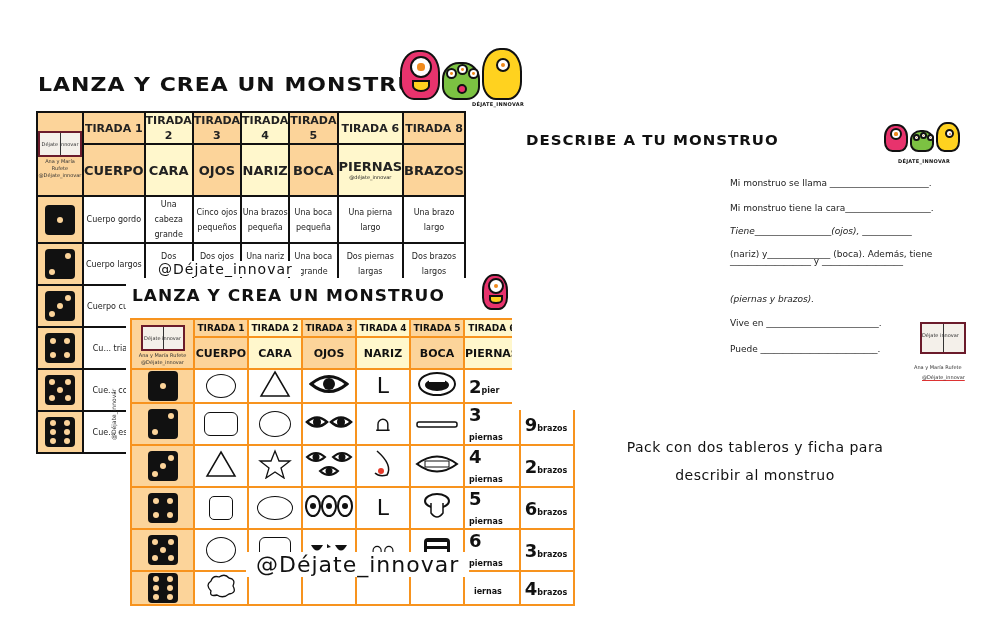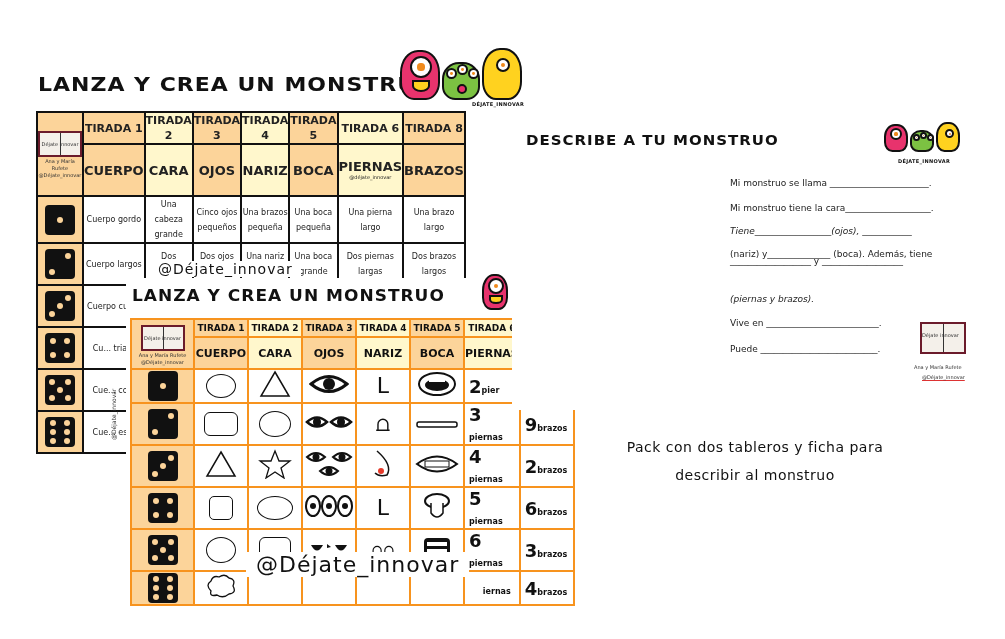--- a/index.html
+++ b/index.html
@@ -404,21 +404,21 @@
             <span class="pip" style="left:19px;top:21px"></span>
           </div>
         </td>
     <td><svg width="32" height="26">
             <path d="M6 18 Q0 12 6 8 Q8 2 14 4 Q20 0 24 5 Q31 6 28 13 Q32 20 24 21 Q18 26 12 22 Q4 24 6 18Z" fill="#fff" stroke="#111" stroke-width="1.3"></path>
           </svg></td>
     <td></td>
     <td></td>
     <td></td>
     <td></td>
-    <td style="text-align:right;padding-right:8px;"><span class="unit">iernas</span></td>
+    <td style="padding-right:8px;"><span class="unit">iernas</span></td>
     <td style="text-align:left;padding-left:4px;"><span class="num">4</span><span class="unit">brazos</span></td>
   </tr>
 </tbody>
   </table>
 
 <div class="watermark" style="left:246px;top:552px;font-size:22px;padding:0 10px;">@Déjate_innovar</div>
 
 <div id="worksheet">
   <div id="ws-title" class="title">DESCRIBE A TU MONSTRUO</div>
   <div class="monsters" style="left:372px;top:2px;">

